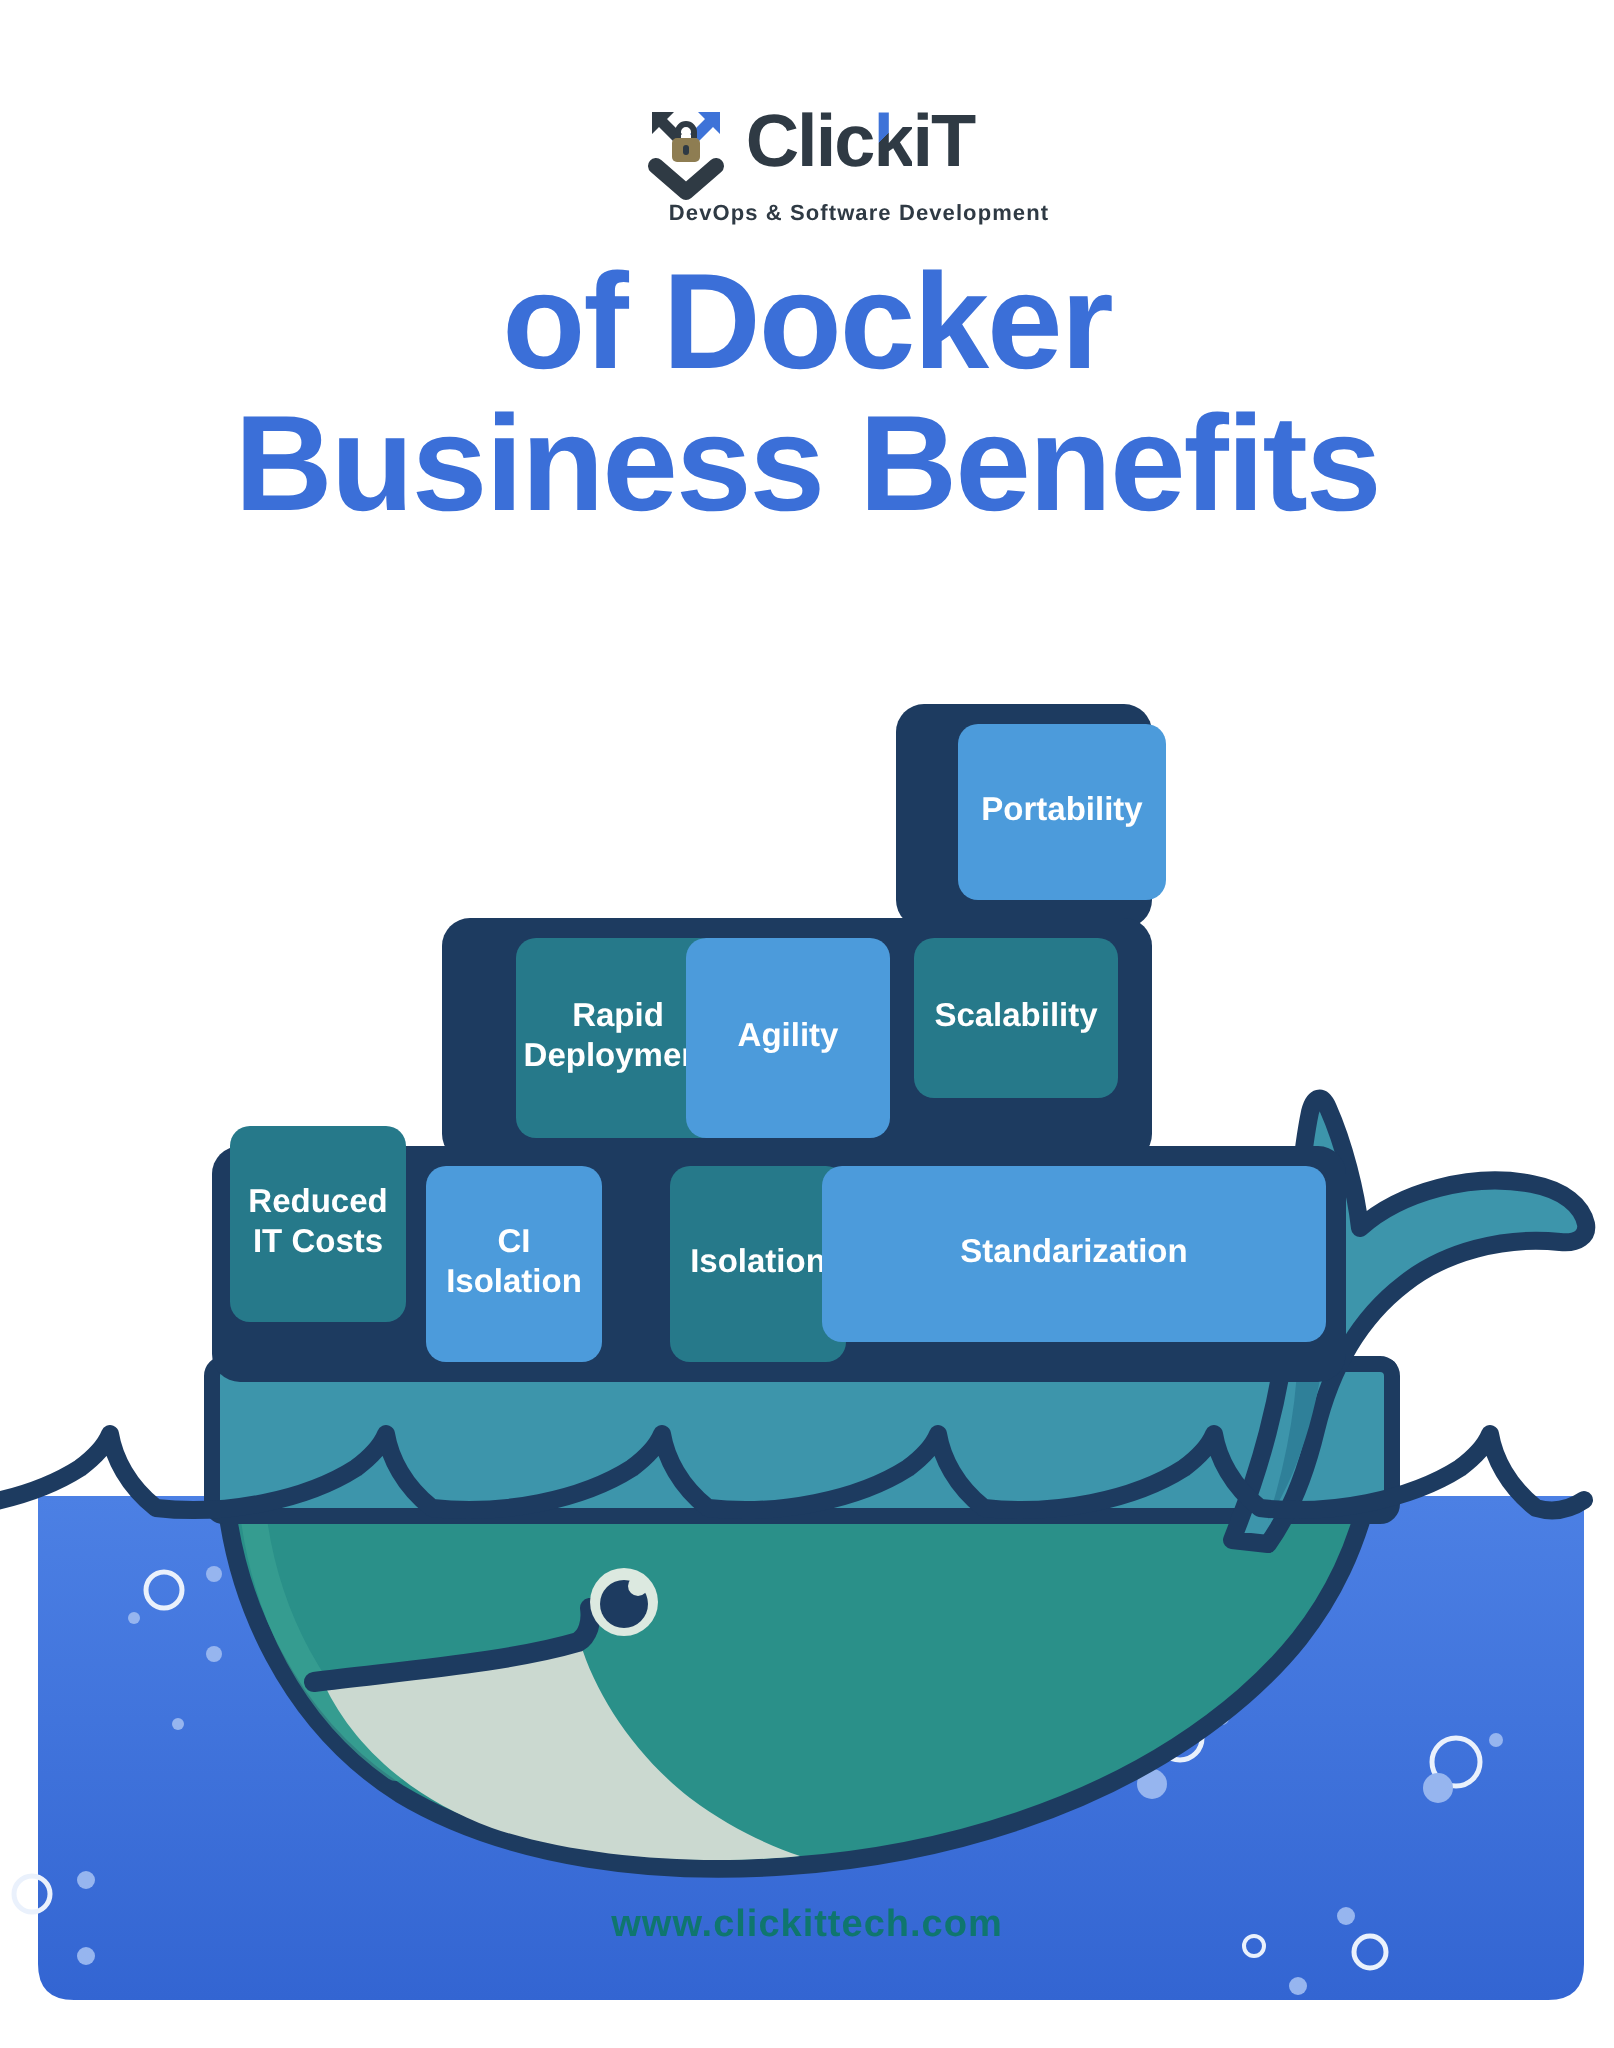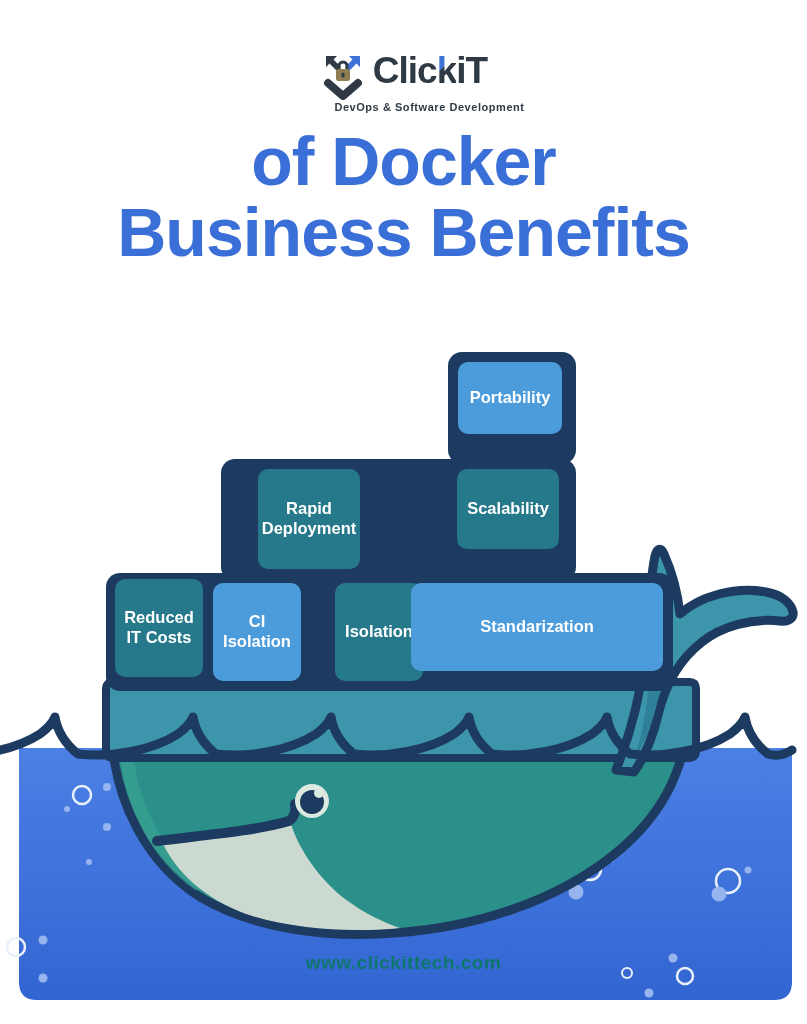--- a/index.html
+++ b/index.html
@@ -27,25 +27,25 @@
   .band{position:absolute;background:#1D3B60;border-radius:14px;}
   .band-portability{left:448px;top:352px;width:128px;height:112px;}
   .band-row2{left:221px;top:459px;width:355px;height:122px;}
   .band-row3{left:106px;top:573px;width:567px;height:118px;}
   .box{
     position:absolute;border-radius:10px;display:flex;align-items:center;justify-content:center;
     color:#fff;font-weight:bold;font-size:16.5px;line-height:1.2;text-align:center;padding:0 4px;box-sizing:border-box;
   }
   .box.blue{background:#4C9BDB;}
   .box.teal{background:#26798A;}
-  .c-portability{left:458px;top:362px;width:104px;height:72px;}
+  .c-portability{left:479px;top:362px;width:104px;height:88px;}
   .c-rapid{left:230px;top:469px;width:102px;height:100px;margin-left:28px;}
   .c-agility{left:343px;top:469px;width:102px;height:100px;}
   .c-scalability{left:457px;top:469px;width:102px;height:80px;}
-  .c-reduced{left:115px;top:579px;width:88px;height:98px;}
+  .c-reduced{left:115px;top:563px;width:88px;height:98px;}
   .c-ci{left:213px;top:583px;width:88px;height:98px;}
   .c-isolation{left:311px;top:583px;width:88px;height:98px;margin-left:24px;}
   .c-standarization{left:411px;top:583px;width:252px;height:88px;}
   
   .footer-url{
     position:absolute;left:0;top:952px;width:807px;text-align:center;
     color:#0f766e;font-weight:bold;font-size:19px;letter-spacing:.5px;
   }
 </style>
 </head>
@@ -139,20 +139,23 @@
   <div class="band band-portability"></div>
   <div class="band band-row2"></div>
   <div class="band band-row3"></div>
 
   <div class="box blue c-portability">
       <span>Portability</span>
     </div>
   <div class="box teal c-rapid">
       <span>Rapid Deployment</span>
     </div>
+  <div class="box blue c-agility">
+      <span>Agility</span>
+    </div>
   <div class="box teal c-scalability">
       <span>Scalability</span>
     </div>
   <div class="box teal c-reduced">
       <span>Reduced IT Costs</span>
     </div>
   <div class="box blue c-ci">
       <span>CI Isolation</span>
     </div>
   <div class="box teal c-isolation">

